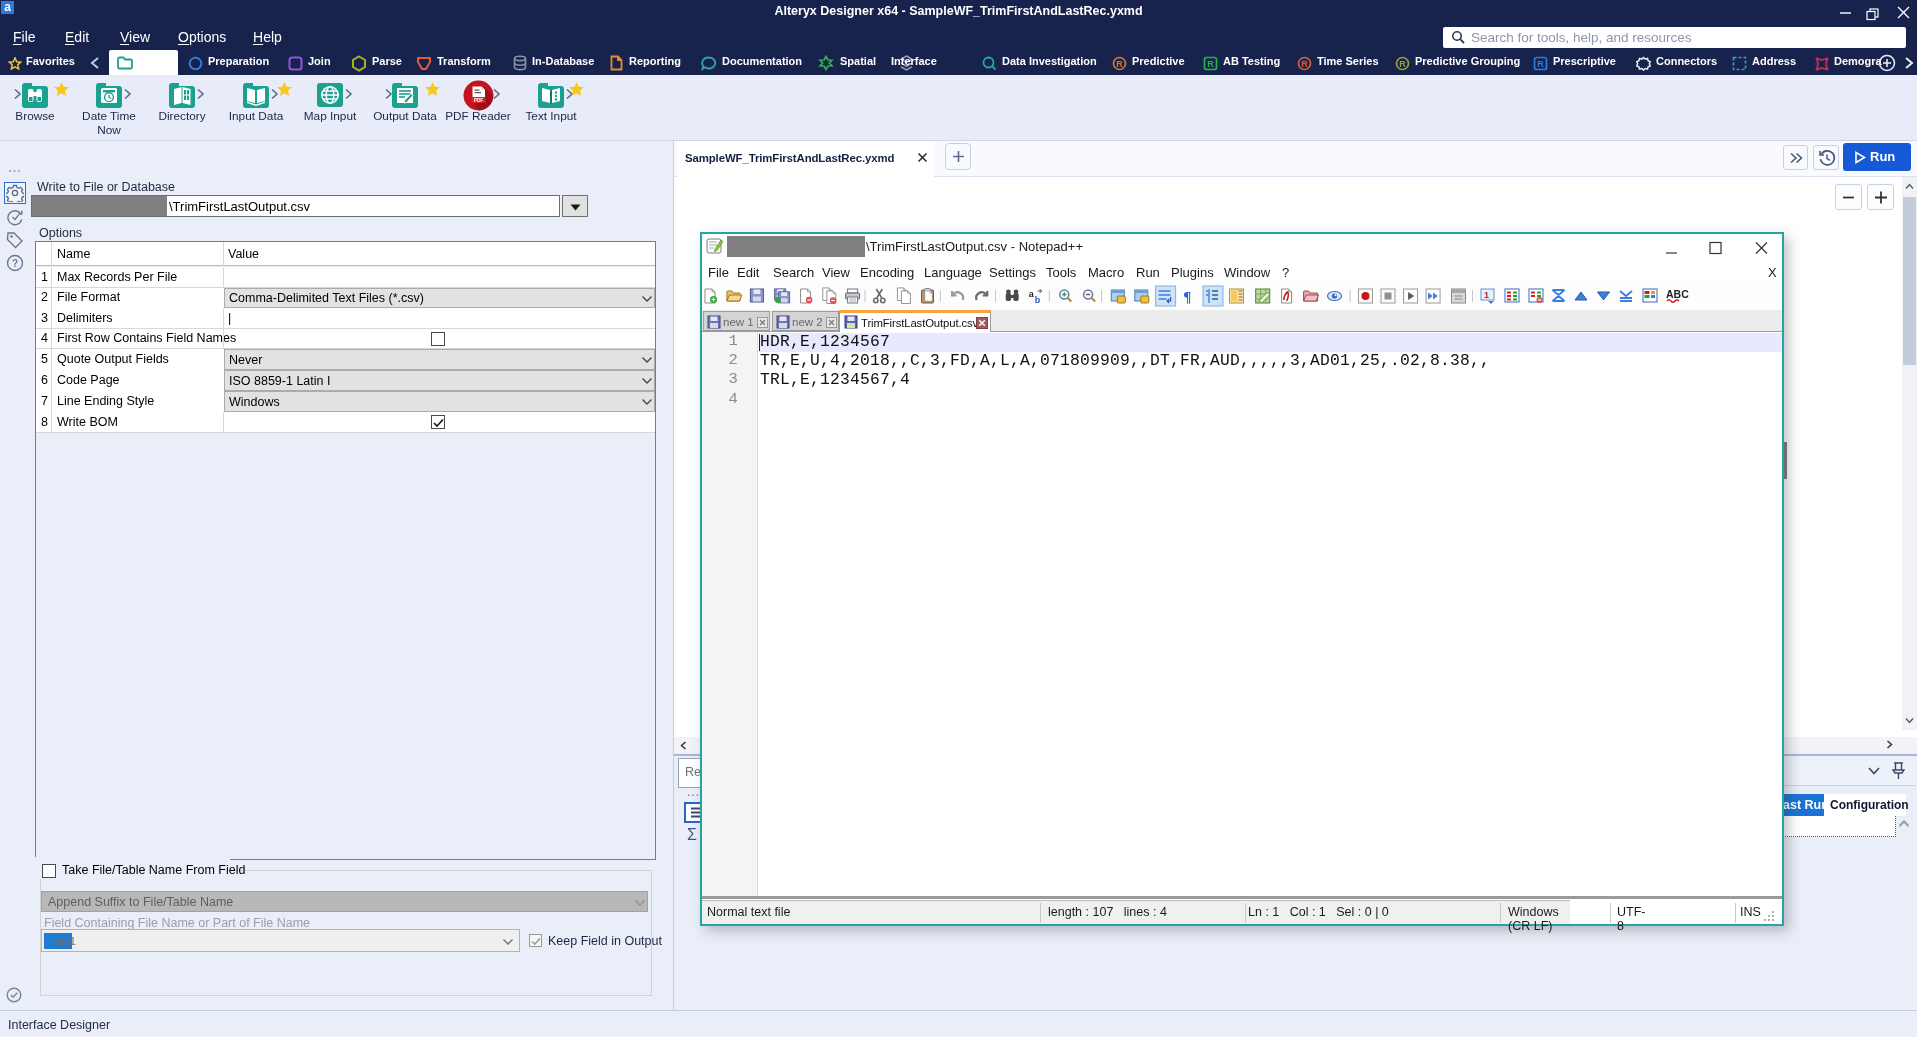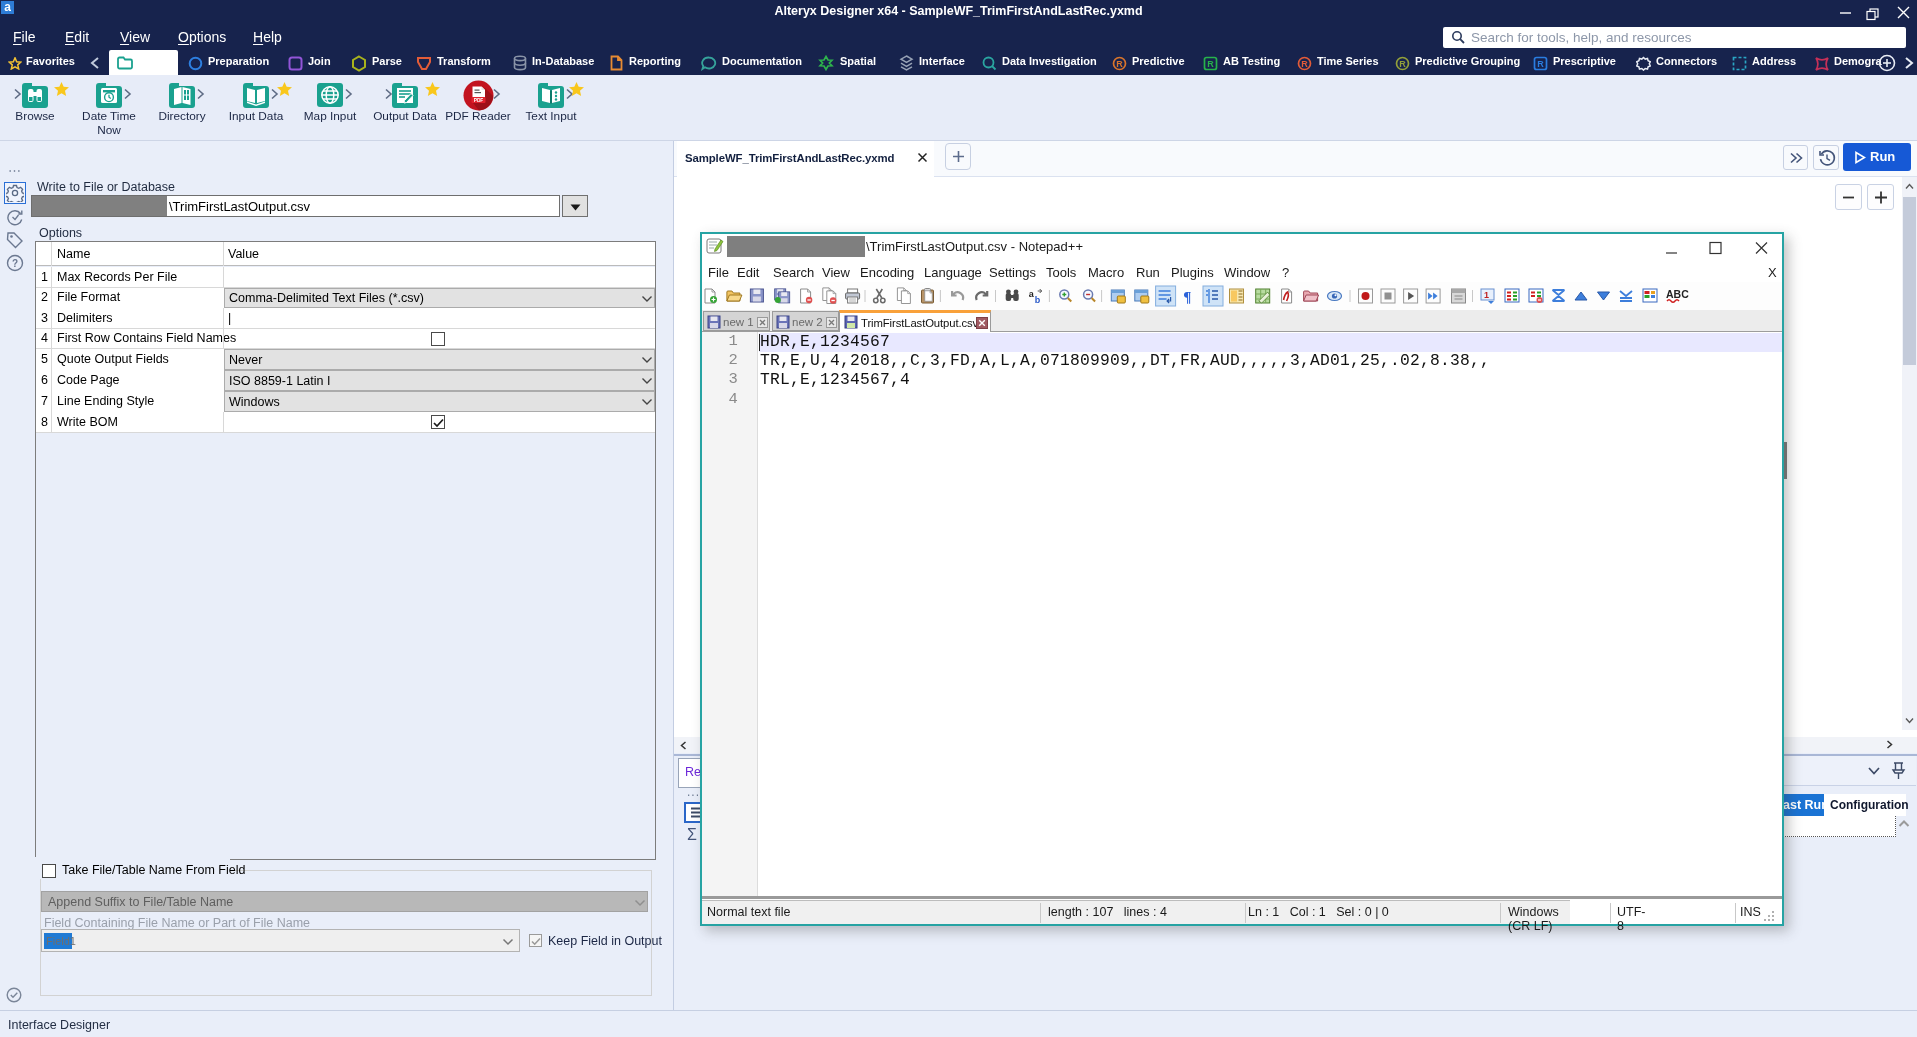--- a/index.html
+++ b/index.html
@@ -121,21 +121,21 @@
   <div class="ribitem" style="left:722px;">Documentation</div>
 
   <svg class="abs" style="left:818px;top:5px;" width="16" height="16" viewBox="0 0 16 16">
       <path d="M8 1.5 L10 5 L14 5.2 L11.4 8 L14 10.8 L10 11 L8 14.5 L6 11 L2 10.8 L4.6 8 L2 5.2 L6 5 Z" fill="none" stroke="#2eb34c" stroke-width="1.7"></path>
     </svg>
   <div class="ribitem" style="left:840px;">Spatial</div>
 
   <svg class="abs" style="left:899px;top:5px;" width="15" height="16" viewBox="0 0 15 16">
       <path d="M7.5 1 L13 4.2 L7.5 7.4 L2 4.2 Z M2 8.2 L7.5 11.4 L13 8.2 M2 11.8 L7.5 15 L13 11.8" fill="none" stroke="#97a2b5" stroke-width="1.5"></path>
     </svg>
-  <div class="ribitem" style="left:919px;">Interface</div>
+  <div class="ribitem" style="left:891px;">Interface</div>
 
   <svg class="abs" style="left:982px;top:6px;" width="15" height="15" viewBox="0 0 15 15">
       <circle cx="6.5" cy="6.5" r="5" fill="none" stroke="#2aa5a0" stroke-width="1.8"></circle>
       <line x1="10" y1="10" x2="13.5" y2="13.5" stroke="#2aa5a0" stroke-width="1.8"></line>
     </svg>
   <div class="ribitem" style="left:1002px;">Data Investigation</div>
 
   <svg class="abs" style="left:1112px;top:6px;" width="15" height="15" viewBox="0 0 15 15">
       <circle cx="7.5" cy="7.5" r="6" fill="none" stroke="#d8742c" stroke-width="1.7"></circle>
       <text x="7.5" y="11" font-size="9" font-weight="bold" fill="#d8742c" text-anchor="middle" font-family="Liberation Sans">R</text>
@@ -549,21 +549,21 @@
 <div class="abs" id="hscroll">
   <svg class="abs" style="left:6px;top:4px;" width="7" height="9" viewBox="0 0 7 9">
       <path d="M5.5 1 L1.5 4.5 L5.5 8" fill="none" stroke="#333" stroke-width="1.5"></path>
     </svg>
   <svg class="abs" style="left:1212px;top:3px;" width="7" height="9" viewBox="0 0 7 9">
       <path d="M1.5 1 L5.5 4.5 L1.5 8" fill="none" stroke="#333" stroke-width="1.5"></path>
     </svg>
 </div>
 <div class="abs" id="results" style="border-top:2px solid #a9b7d6;">
   <div class="abs" style="left:4px;top:2px;width:30px;height:30px;background:#fff;border:1px solid #98a4b8;"></div>
-  <div class="abs" style="left:11px;top:9px;font-size:12.5px;color:#6d28d9;">Re</div>
+  <div class="abs" style="left:11px;top:9px;font-size:12.5px;color:#737373;">Re</div>
   <div class="abs" style="left:13px;top:29px;color:#6b7890;font-size:12px;letter-spacing:1px;">...</div>
   <div class="abs" style="left:10px;top:46px;width:22px;height:21px;border:2px solid #2a66c8;background:#fff;">
     <svg class="abs" style="left:4px;top:2px;" width="14" height="14" viewBox="0 0 14 14">
         <g stroke="#3c4a66" stroke-width="2">
           <line x1="1" y1="2.5" x2="13" y2="2.5"></line>
           <line x1="1" y1="6.5" x2="13" y2="6.5"></line>
           <line x1="1" y1="10.5" x2="13" y2="10.5"></line>
         </g>
       </svg>
   </div>

